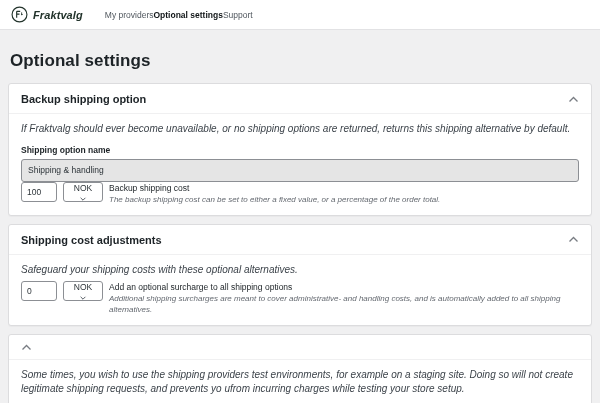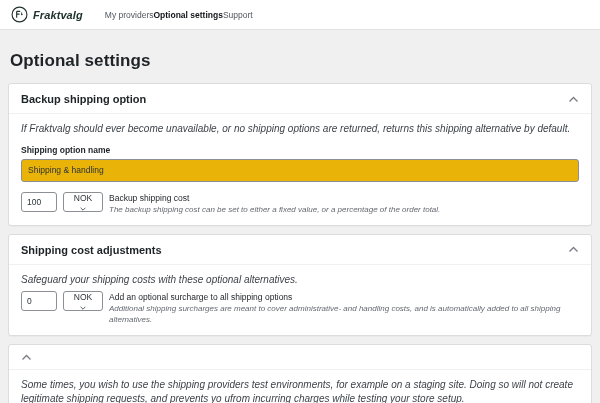--- a/index.html
+++ b/index.html
@@ -45,23 +45,23 @@
     padding:9px 12px 8px 12px;border-bottom:1px solid #f0f0f1;cursor:pointer;
   }
   .card-title{font-size:11px;font-weight:bold;color:var(--ink);}
   .chev{display:block;}
   .card-body{padding:8px 12px 10px 12px;}
   .desc{font-size:10px;color:var(--body-text);line-height:1.35;font-style:italic;}
   .field-label{display:block;font-size:8.5px;font-weight:bold;color:var(--ink);margin:9px 0 4px 0;}
   .text-input{
     width:100%;height:23px;border:1px solid var(--input-border);border-radius:3px;
     font-family:"Liberation Sans",sans-serif;font-size:8.5px;color:#2c3338;
-    padding:0 6px;background:#eab308;
+    padding:0 6px;background:#e5e5e5;
   }
-  .cost-row{display:flex;align-items:flex-start;gap:6px;margin-top:10px;}
+  .cost-row{display:flex;align-items:flex-start;gap:6px;}
   .num-input{
     width:36px;height:20px;border:1px solid var(--input-border);border-radius:3px;
     font-family:"Liberation Sans",sans-serif;font-size:8.5px;color:#2c3338;
     padding:0 5px;background:#fff;
   }
   .select{
     height:20px;min-width:40px;border:1px solid var(--input-border);border-radius:3px;
     background:#fff;display:flex;align-items:center;gap:4px;padding:0 5px;
     font-size:8.5px;color:#2c3338;cursor:pointer;flex-direction:column;
   }

